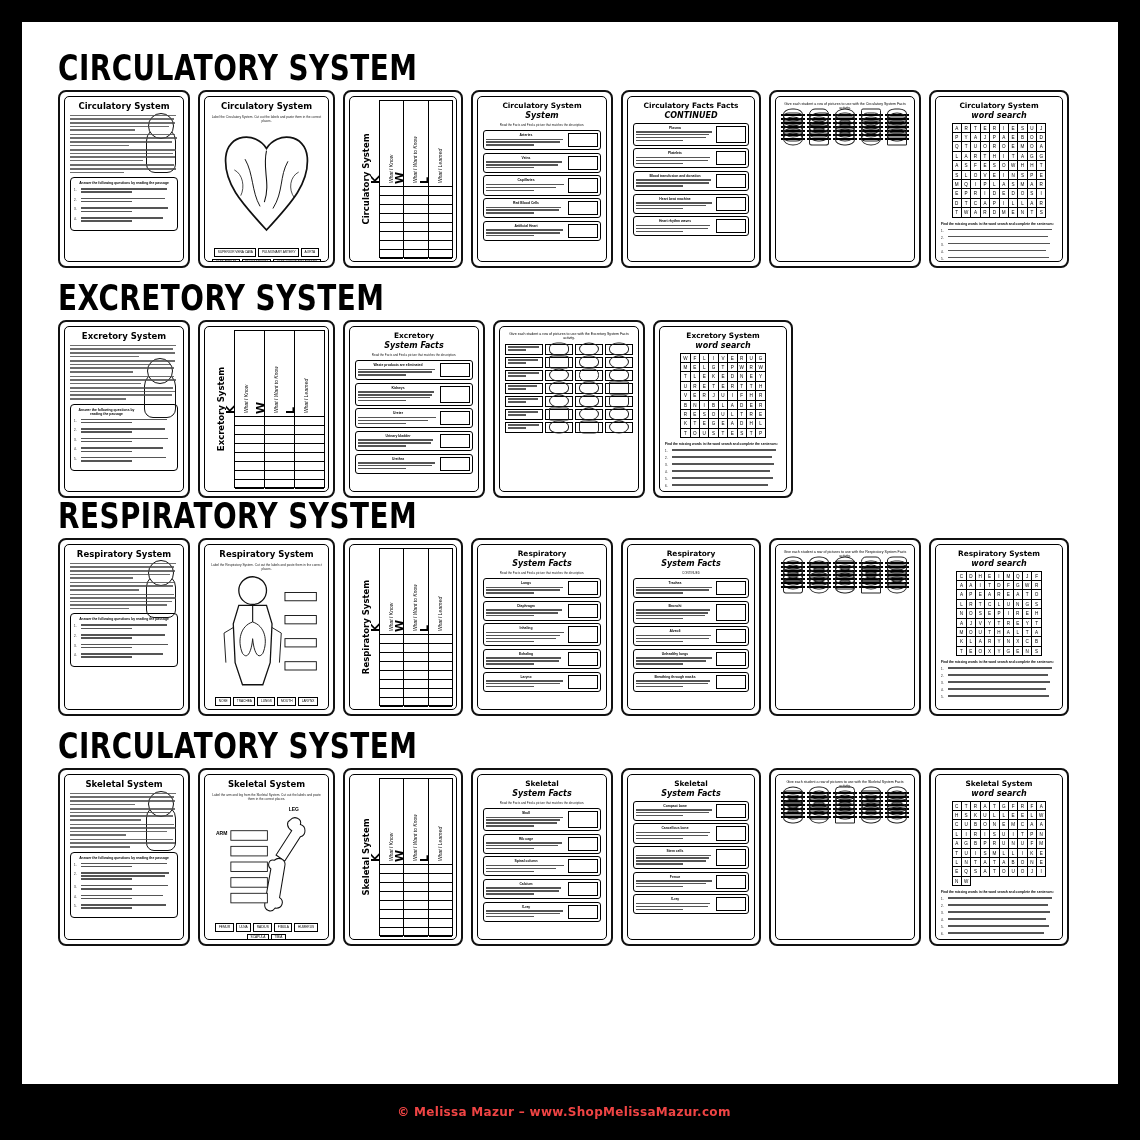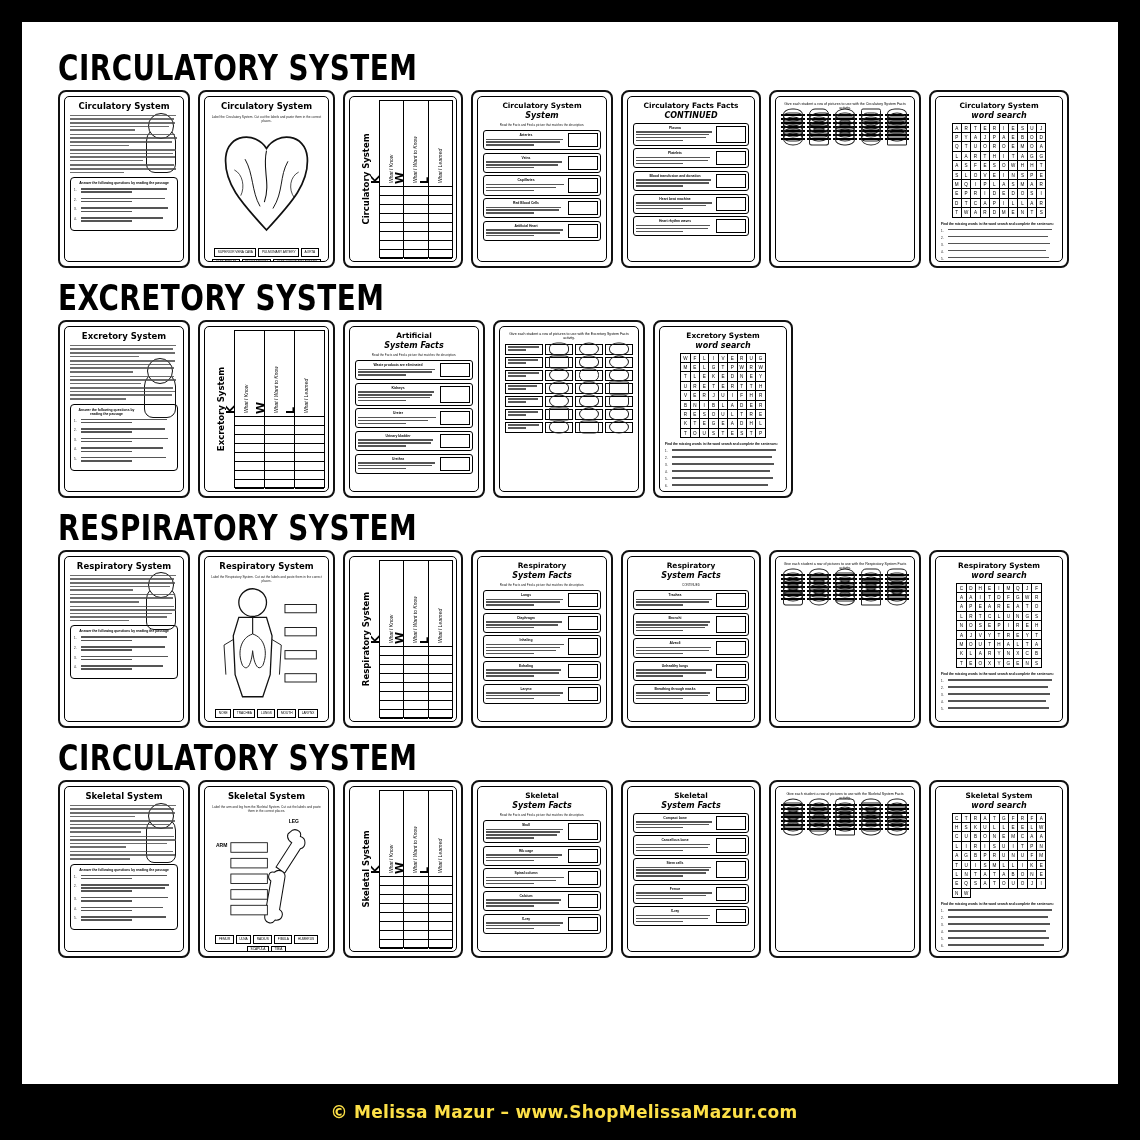--- a/index.html
+++ b/index.html
@@ -313,27 +313,27 @@
     border: 1.2px solid #111;
     border-radius: 50%;
     background: #fff;
   }
 
   .footer {
     position: absolute;
     left: 0; right: 12px; bottom: 0;
     height: 56px;
     background: #000;
-    color: #fde047;
+    color: #ef4444;
     display: flex;
     align-items: center;
     justify-content: center;
     font-family: "DejaVu Sans", sans-serif;
     font-weight: bold;
-    font-size: 17px;
+    font-size: 12px;
     letter-spacing: .3px;
   }
 </style>
 </head>
 <body>
 
 <div class="page">
   <div class="sections">
 
     <div class="section">
@@ -1012,21 +1012,21 @@
                       <div></div>
                     </div>
                   </div>
               </div>
             </div>
           </div>
         </div>
 
         <div class="card w4" style="height:178px">
           <div class="card-inner">
-            <div class="ct small"><span>Artificial</span><span class="sub">System Facts</span></div>
+            <div class="ct small"><span>Excretory</span><span class="sub">System Facts</span></div>
             <div class="tiny c" style="font-size:3px;margin-bottom:3px">Read the Facts and Find a picture that matches the description.</div>
             <div class="fact">
                 <div class="fl">
                   <div class="fname">Waste products are eliminated</div>
                   <div class="fb">
                     <div style="width:96%"></div>
                     <div style="width:92%"></div>
                     <div></div>
                   </div>
                 </div>
@@ -1315,21 +1315,21 @@
                 <span class="b">
                   <div style="width:88%"></div>
                 </span>
               </div>
           </div>
         </div>
 
       </div>
     </div>
 
-    <div class="section" style="margin-top:12px">
+    <div class="section" style="">
       <h2 class="section-title">RESPIRATORY SYSTEM</h2>
       <div class="row">
 
         <div class="card w1" style="height:178px">
           <div class="card-inner">
             <div class="ct">Respiratory System</div>
             <div class="figure" style="float:right;width:34px;height:52px;margin:0 0 2px 3px;">
               <div class="body-outline" style="width:30px;height:44px;border-radius:13px 13px 8px 8px;margin-top:11px"></div>
             </div>
             <div class="para">

